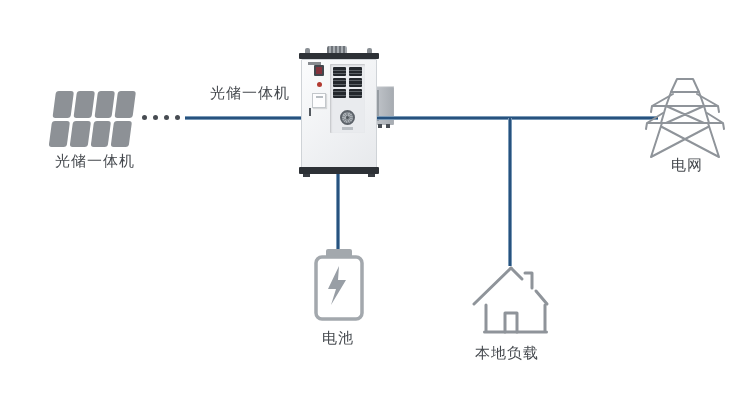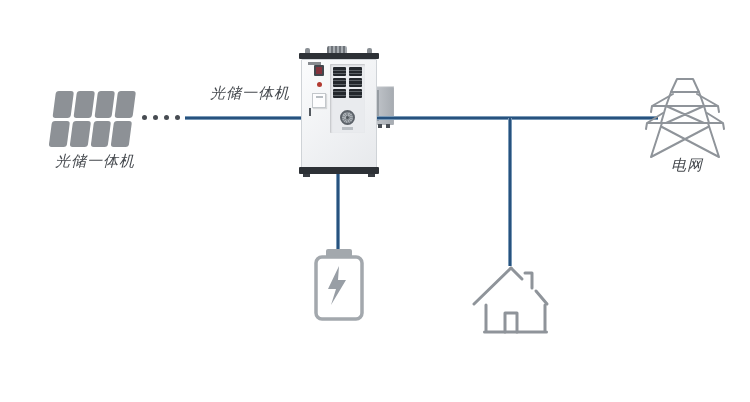--- a/index.html
+++ b/index.html
@@ -6,21 +6,21 @@
     --line:#27527e; --line-halo:#b6cee1; --icon-gray:#8f949a; --panel-cell:#8d9196;
     --text:#45494e; --cabinet-dark:#2d3136; --cabinet-body:#f2f4f6; --vent-dark:#23272c;
     --button-red:#b23a31; --screen-red:#84333c; --side-box:#b3b8be; --dots:#474c52;
     --battery-gray:#a3a8ad;
   }
   html,body{margin:0;padding:0;background:#fff;}
   #stage{
     position:relative;width:750px;height:402px;background:#ffffff;overflow:hidden;
     font-family:"Liberation Sans", sans-serif;color:var(--text);
   }
-  .label{position:absolute;font-size:15px;letter-spacing:1px;color:var(--text);text-align:center;white-space:nowrap;font-style:italic;}
+  .label{position:absolute;font-size:15px;letter-spacing:1px;color:var(--text);text-align:center;white-space:nowrap;}
 
   
   .wire-h{position:absolute;height:4px;background:linear-gradient(to bottom,var(--line-halo),var(--line) 30%,var(--line) 72%,var(--line-halo));}
   .wire-v{position:absolute;width:4px;background:linear-gradient(to right,var(--line-halo),var(--line) 30%,var(--line) 72%,var(--line-halo));}
   #wire-pv{left:185px;top:116px;width:117px;}
   #wire-grid{left:374px;top:116px;width:284px;}
   #wire-battery{left:336px;top:170px;height:82px;}
   #wire-load{left:508px;top:118px;height:148px;}
 
   
@@ -161,15 +161,17 @@
     <path class="outline-thin" d="M32 4 L48 4 L54 17 L26 17 Z"></path>
     <path class="outline-thin" d="M26 17 L21 31 M54 17 L59 31"></path>
     <path class="outline-thin" d="M7 31 L73 31 M7 31 L6 37 M73 31 L74 37 M7 31 L28 19 M73 31 L52 19"></path>
     <path class="outline-thin" d="M21 31 L59 48 M59 31 L21 48 M21 31 L16 48 M59 31 L64 48"></path>
     <path class="outline-thin" d="M2 48 L78 48 M2 48 L1 54 M78 48 L79 54 M2 48 L18 38 M78 48 L62 38"></path>
     <path class="outline-thin" d="M17 48 L6 82 M63 48 L74 82 M17 52 L74 82 M63 52 L6 82"></path>
   </svg>
 
   <div class="label" style="left:30px;top:152px;width:130px">光储一体机</div>
   <div class="label" style="left:200px;top:84px;width:100px">光储一体机</div>
+  <div class="label" style="left:288px;top:329px;width:100px">电池</div>
+  <div class="label" style="left:447px;top:344px;width:120px">本地负载</div>
   <div class="label" style="left:637px;top:156px;width:100px">电网</div>
 
 </div>
 
 </body></html>

